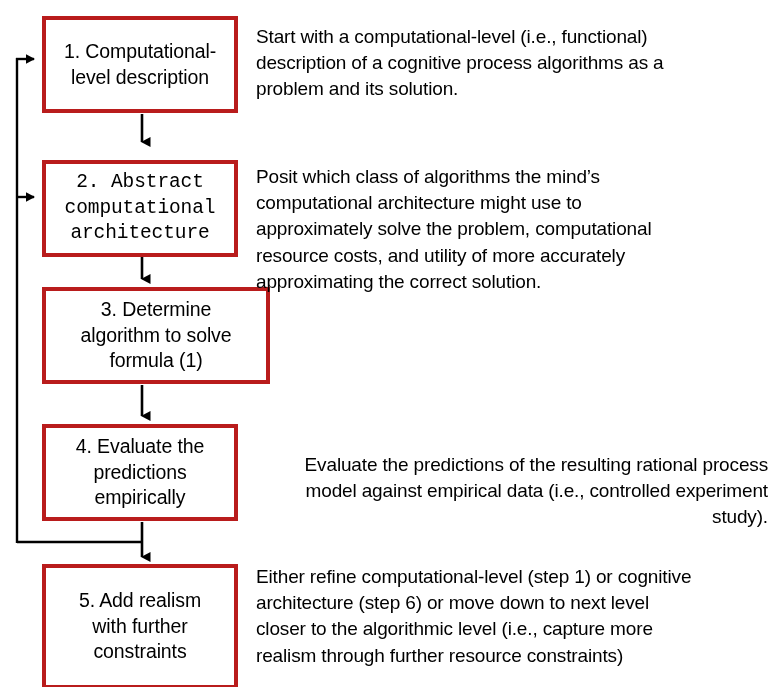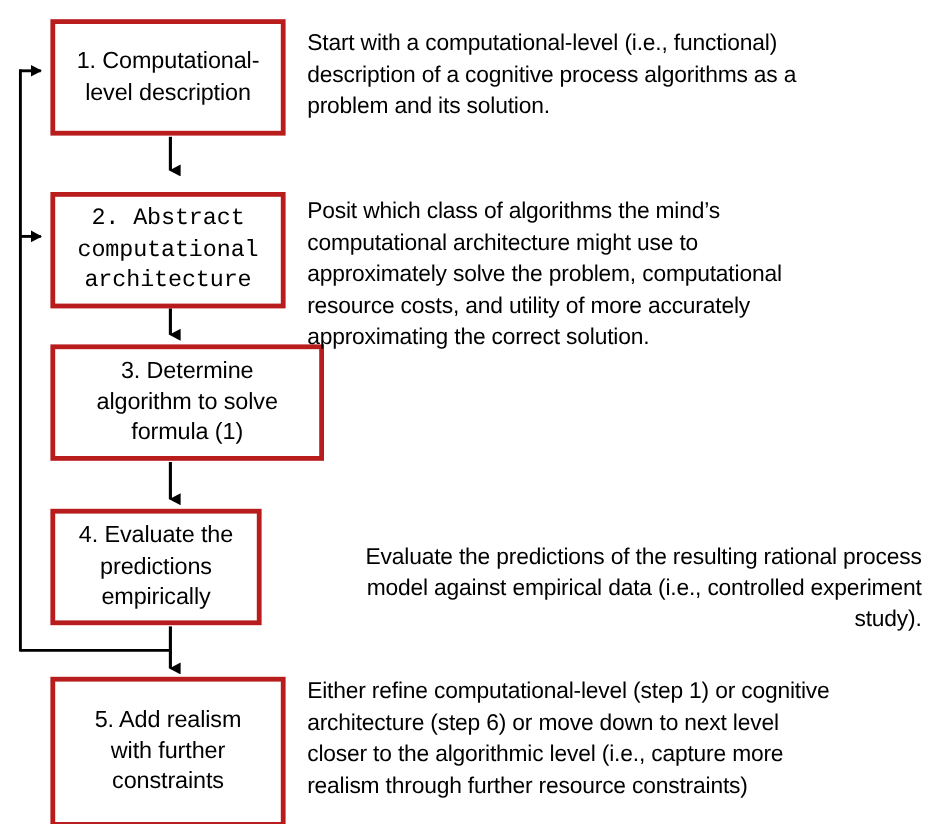--- a/index.html
+++ b/index.html
@@ -114,21 +114,21 @@
 computational
 architecture</span>
   </div>
 
   <div class="node" style="left:42px; top:287px; width:228px; height:97px;">
     <span class="node-label">3. Determine
 algorithm to solve
 formula (1)</span>
   </div>
 
-  <div class="node" style="left:42px; top:424px; width:176px; height:97px;">
+  <div class="node" style="left:42px; top:424px; width:196px; height:97px;">
     <span class="node-label">4. Evaluate the
 predictions
 empirically</span>
   </div>
 
   <div class="node" style="left:42px; top:564px; width:196px; height:125px;">
     <span class="node-label">5. Add realism
 with further
 constraints</span>
   </div>

